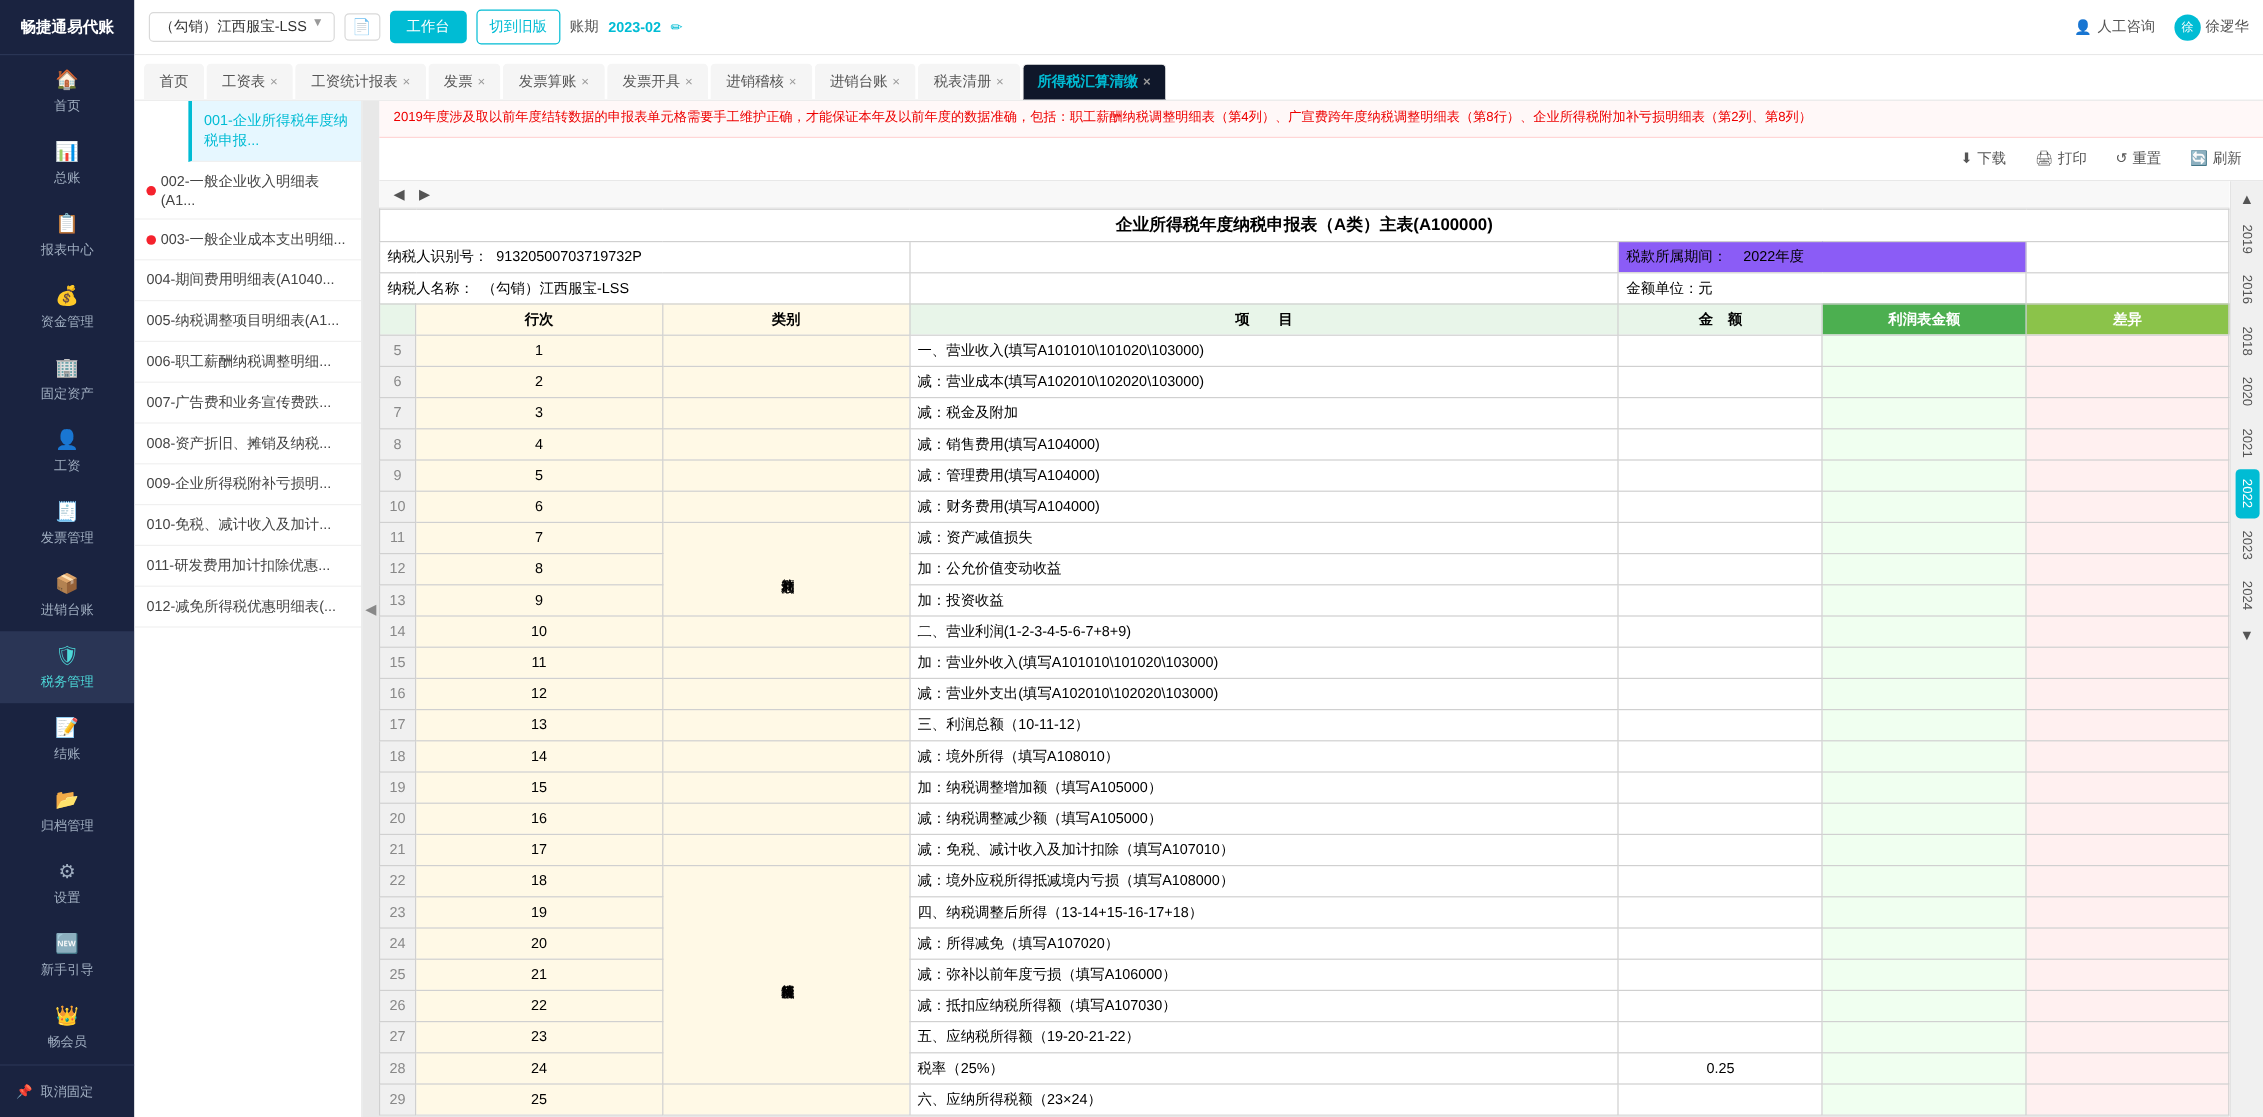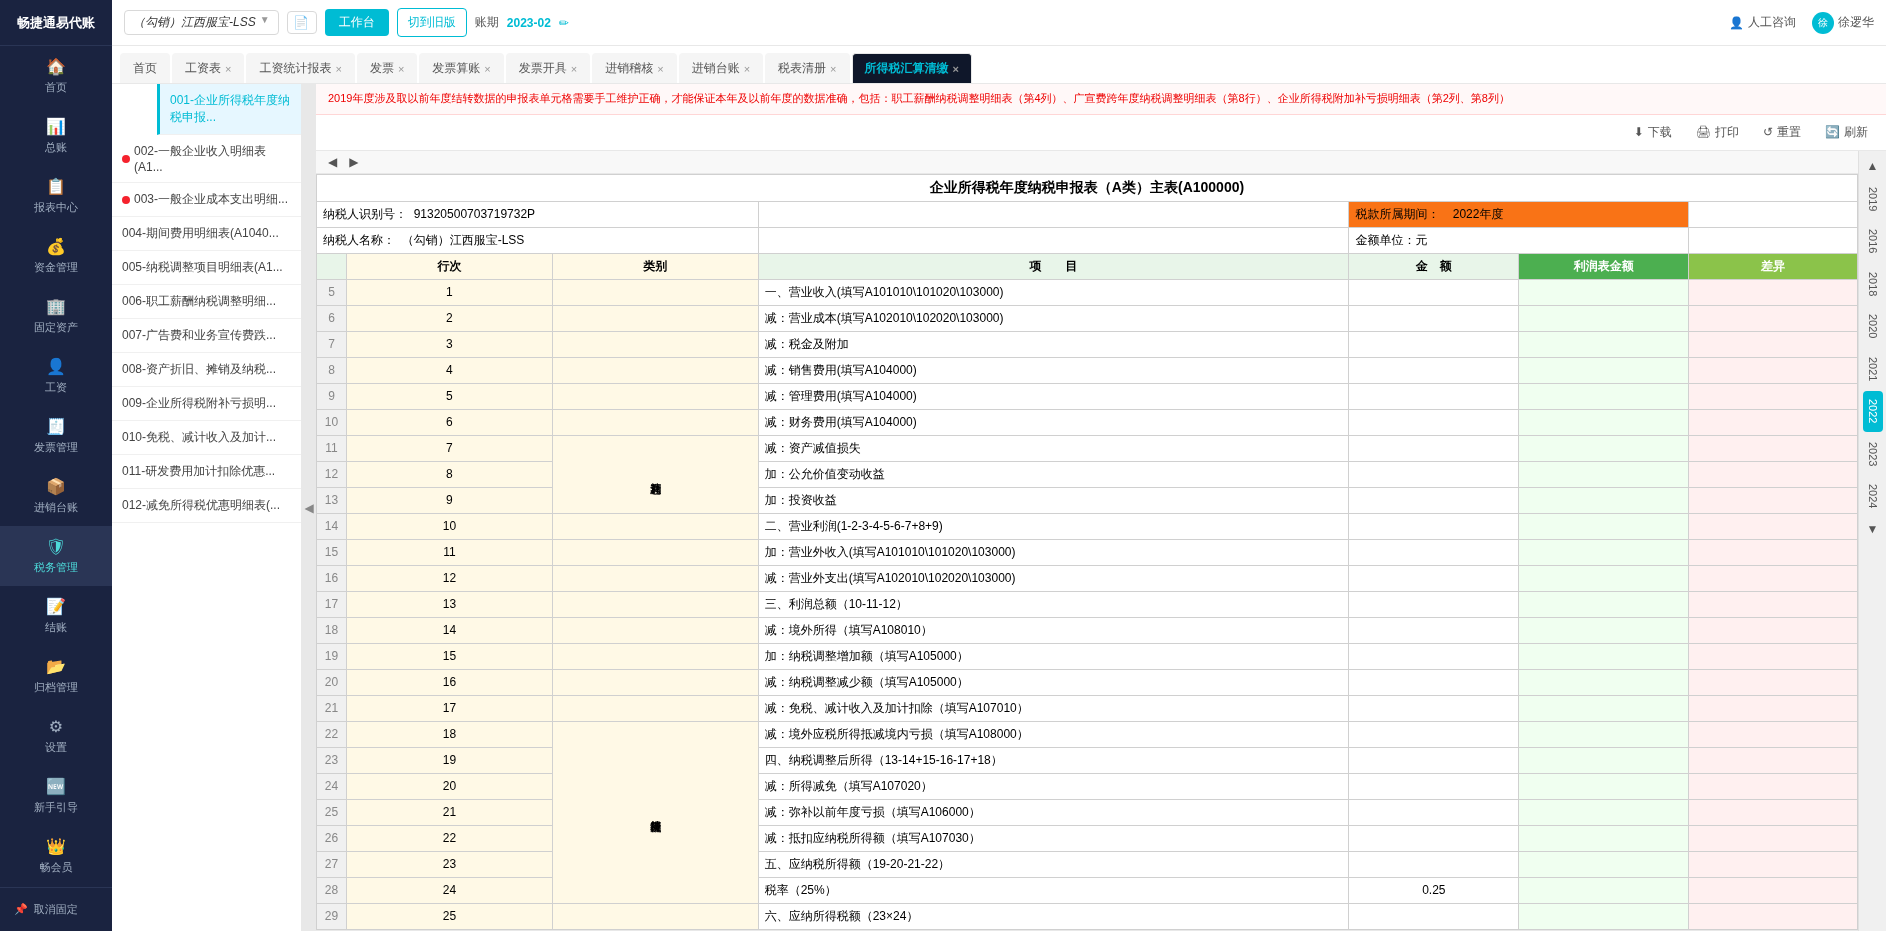--- a/index.html
+++ b/index.html
@@ -14,21 +14,21 @@
     .sidebar-item.active { background: #2a3555; color: #4dd9d9; }
     .sidebar-item .icon { font-size: 16px; }
     .sidebar-bottom { padding: 8px; border-top: 1px solid #2a3555; }
     .sidebar-bottom-item { display: flex; align-items: center; gap: 6px; color: #a0aec0; padding: 6px; cursor: pointer; font-size: 11px; }
 
     
     .main { flex: 1; display: flex; flex-direction: column; overflow: hidden; background: #f0f2f5; }
 
     
     .topbar { height: 46px; background: #fff; display: flex; align-items: center; padding: 0 12px; border-bottom: 1px solid #e8e8e8; gap: 8px; flex-shrink: 0; }
-    .topbar-selector { display: flex; align-items: flex-start; gap: 4px; border: 1px solid #d9d9d9; border-radius: 4px; padding: 3px 8px; cursor: pointer; font-size: 12px; color: #333; background: #fff; font-style: italic; }
+    .topbar-selector { display: flex; align-items: flex-start; gap: 4px; border: 1px solid #d9d9d9; border-radius: 4px; padding: 3px 8px; cursor: pointer; font-size: 12px; color: #333; background: #fff; }
     .topbar-selector .arrow { color: #999; font-size: 10px; }
     .topbar-icon-btn { border: 1px solid #d9d9d9; border-radius: 4px; padding: 3px 6px; cursor: pointer; background: #fff; color: #555; font-size: 13px; }
     .topbar-workbench { background: #00bcd4; color: #fff; border: none; border-radius: 4px; padding: 5px 14px; cursor: pointer; font-size: 12px; }
     .topbar-oldver { border: 1px solid #00bcd4; color: #00bcd4; background: #fff; border-radius: 4px; padding: 5px 10px; cursor: pointer; font-size: 12px; }
     .topbar-right { margin-left: auto; display: flex; align-items: center; gap: 16px; color: #555; font-size: 12px; }
     .topbar-right .user-service { display: flex; align-items: center; gap: 4px; cursor: pointer; }
     .topbar-right .user-name { display: flex; align-items: center; gap: 4px; cursor: pointer; }
     .avatar-circle { width: 22px; height: 22px; border-radius: 50%; background: #00bcd4; color: #fff; display: flex; align-items: center; justify-content: center; font-size: 10px; }
 
     
@@ -310,21 +310,21 @@
           </div>
 
           <table class="tax-table" id="tax-table">
               <tbody>
                 <tr>
                   <td style="text-align:center;font-weight:bold;font-size:14px;background:#fff;" colspan="7">企业所得税年度纳税申报表（A类）主表(A100000)</td>
                 </tr>
                 <tr>
                   <td style="background:#fff;" colspan="3">纳税人识别号：&nbsp;&nbsp;91320500703719732P</td>
                   <td style="background:#fff;"></td>
-                  <td style="background:#f97316;" colspan="2">税款所属期间：&nbsp;&nbsp;&nbsp;&nbsp;2022年度</td>
+                  <td style="background:#8b5cf6;" colspan="2">税款所属期间：&nbsp;&nbsp;&nbsp;&nbsp;2022年度</td>
                   <td style="background:#fff;"></td>
                 </tr>
                 <tr>
                   <td style="background:#fff;" colspan="3">纳税人名称：&nbsp;&nbsp;（勾销）江西服宝-LSS</td>
                   <td style="background:#fff;"></td>
                   <td style="background:#fff;" colspan="2">金额单位：元</td>
                   <td style="background:#fff;"></td>
                 </tr>
                 <tr>
   <th style="background:#e8f5e9;text-align:center;"></th>

